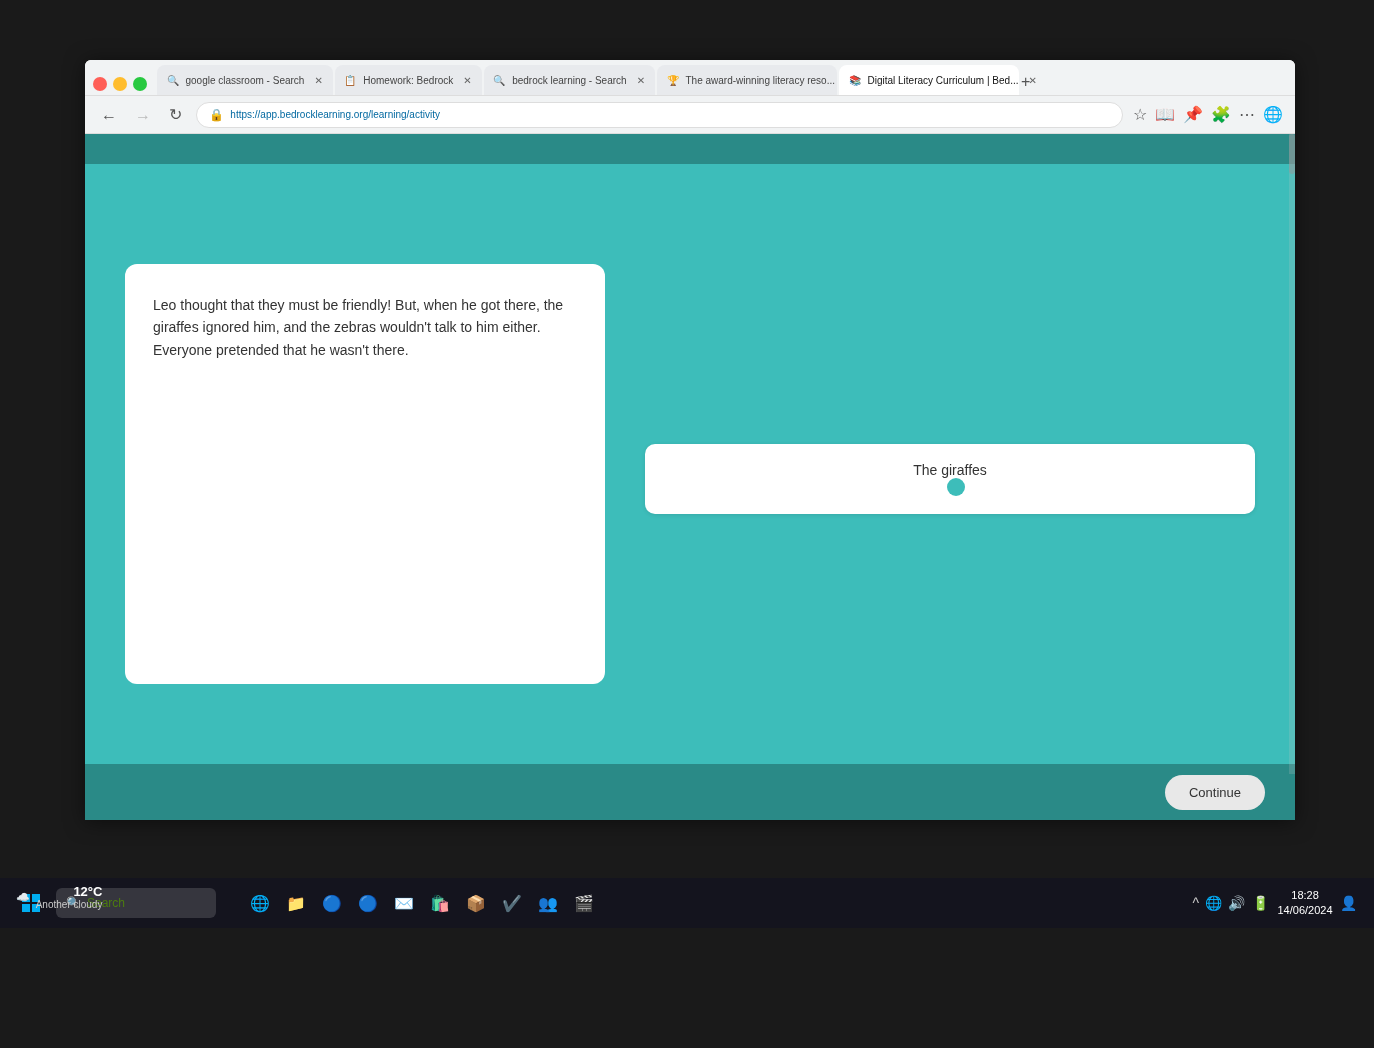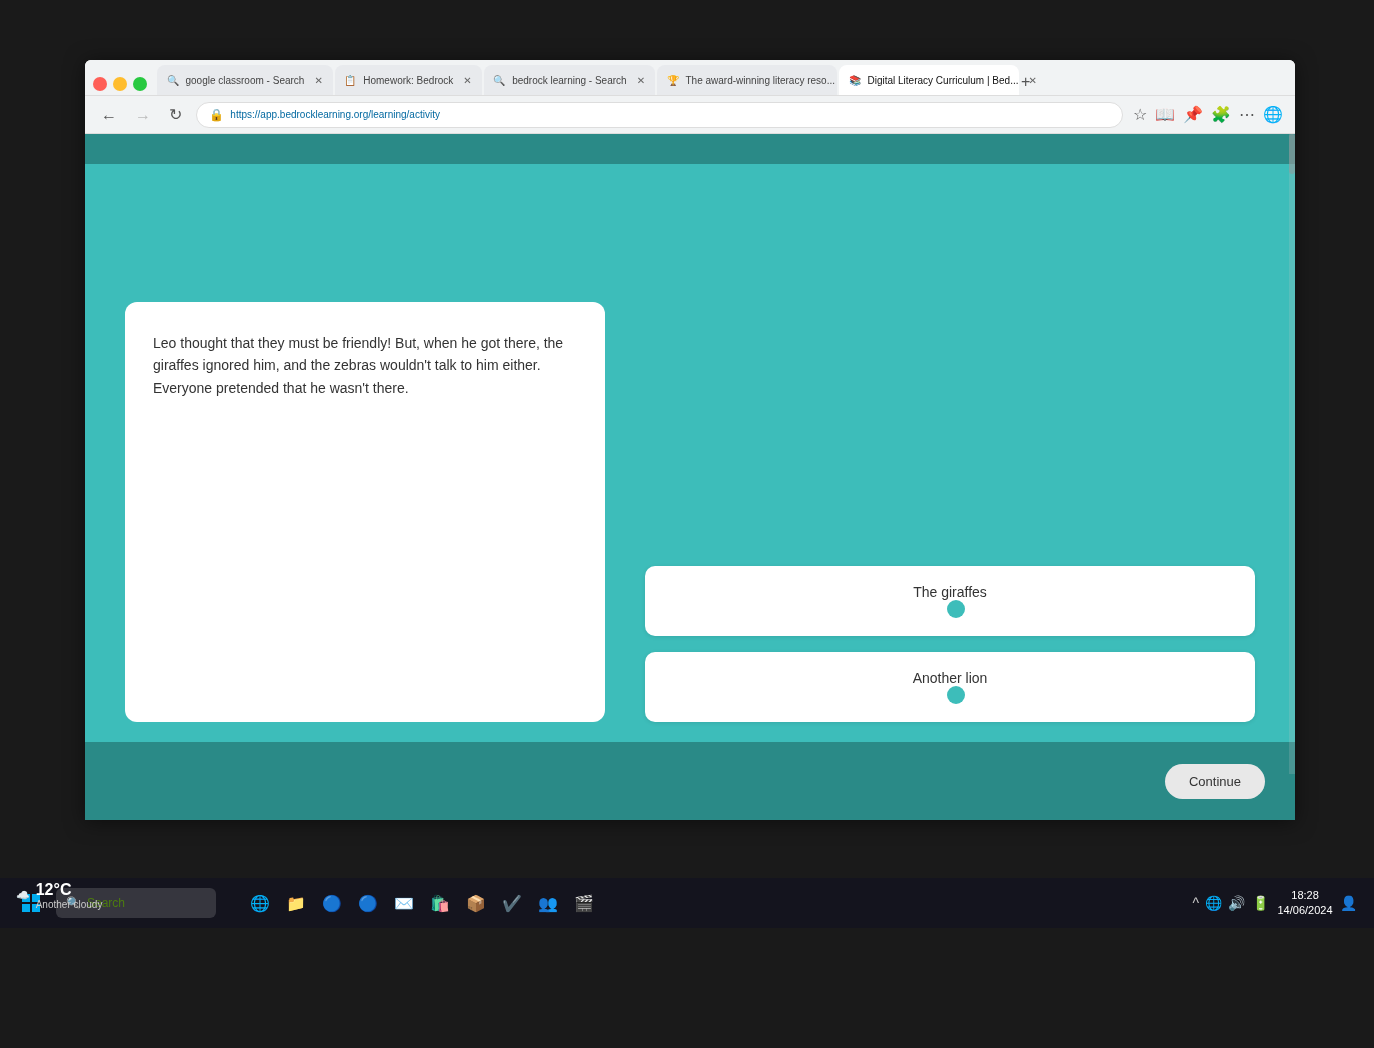--- a/index.html
+++ b/index.html
@@ -138,21 +138,21 @@
       flex-direction: column;
       overflow: hidden;
     }
 
     .activity-area {
       flex: 1;
       display: flex;
       flex-direction: row;
       padding: 40px 40px 20px 40px;
       gap: 40px;
-      align-items: flex-end;
+      align-items: center;
     }
 
     
     .passage-card {
       background: #fff;
       border-radius: 12px;
       padding: 30px 28px;
       width: 480px;
       min-height: 420px;
       flex-shrink: 0;
@@ -197,21 +197,21 @@
       height: 18px;
       border-radius: 50%;
       background: #3dbdba;
       flex-shrink: 0;
       margin-left: 12px;
     }
 
     
     .bottom-bar {
       background: #2a8a87;
-      height: 78px;
+      height: 56px;
       display: flex;
       align-items: center;
       justify-content: flex-end;
       padding: 12px 30px;
       flex-shrink: 0;
     }
 
     .continue-btn {
       background: #e8e8e8;
       border: none;
@@ -405,24 +405,20 @@
         <p class="passage-text">Leo thought that they must be friendly! But, when he got there, the giraffes ignored him, and the zebras wouldn't talk to him either. Everyone pretended that he wasn't there.</p>
       </div>
 
       <div class="options-column">
 
         <button class="option-btn">
           <span>The giraffes</span>
           <span class="option-dot"></span>
         </button>
 
-        <button class="option-btn">
-          <span>Another lion</span>
-          <span class="option-dot"></span>
-        </button>
 
 
 
       </div>
 
       <div class="page-scrollbar" style="position:absolute;right:0;top:0;">
         <div class="page-scrollbar-thumb"></div>
       </div>
 
     </div>
@@ -473,16 +469,16 @@
       <div>18:28</div>
       <div>14/06/2024</div>
     </div>
     <div class="tray-icon">👤</div>
   </div>
 </div>
 
 <div style="position:absolute; bottom:138px; left:16px; color:#fff; font-size:11px; display:flex; align-items:center; gap:6px;">
   <span>☁️</span>
   <div>
-    <div style="font-weight:bold; font-size:16px;">12°C</div>
+    <div style="font-weight:bold; font-size:13px;text-align:right;">12°C</div>
     <div style="font-size:10px; color:#ccc;">Another cloudy</div>
   </div>
 </div>
 
 </body></html>

